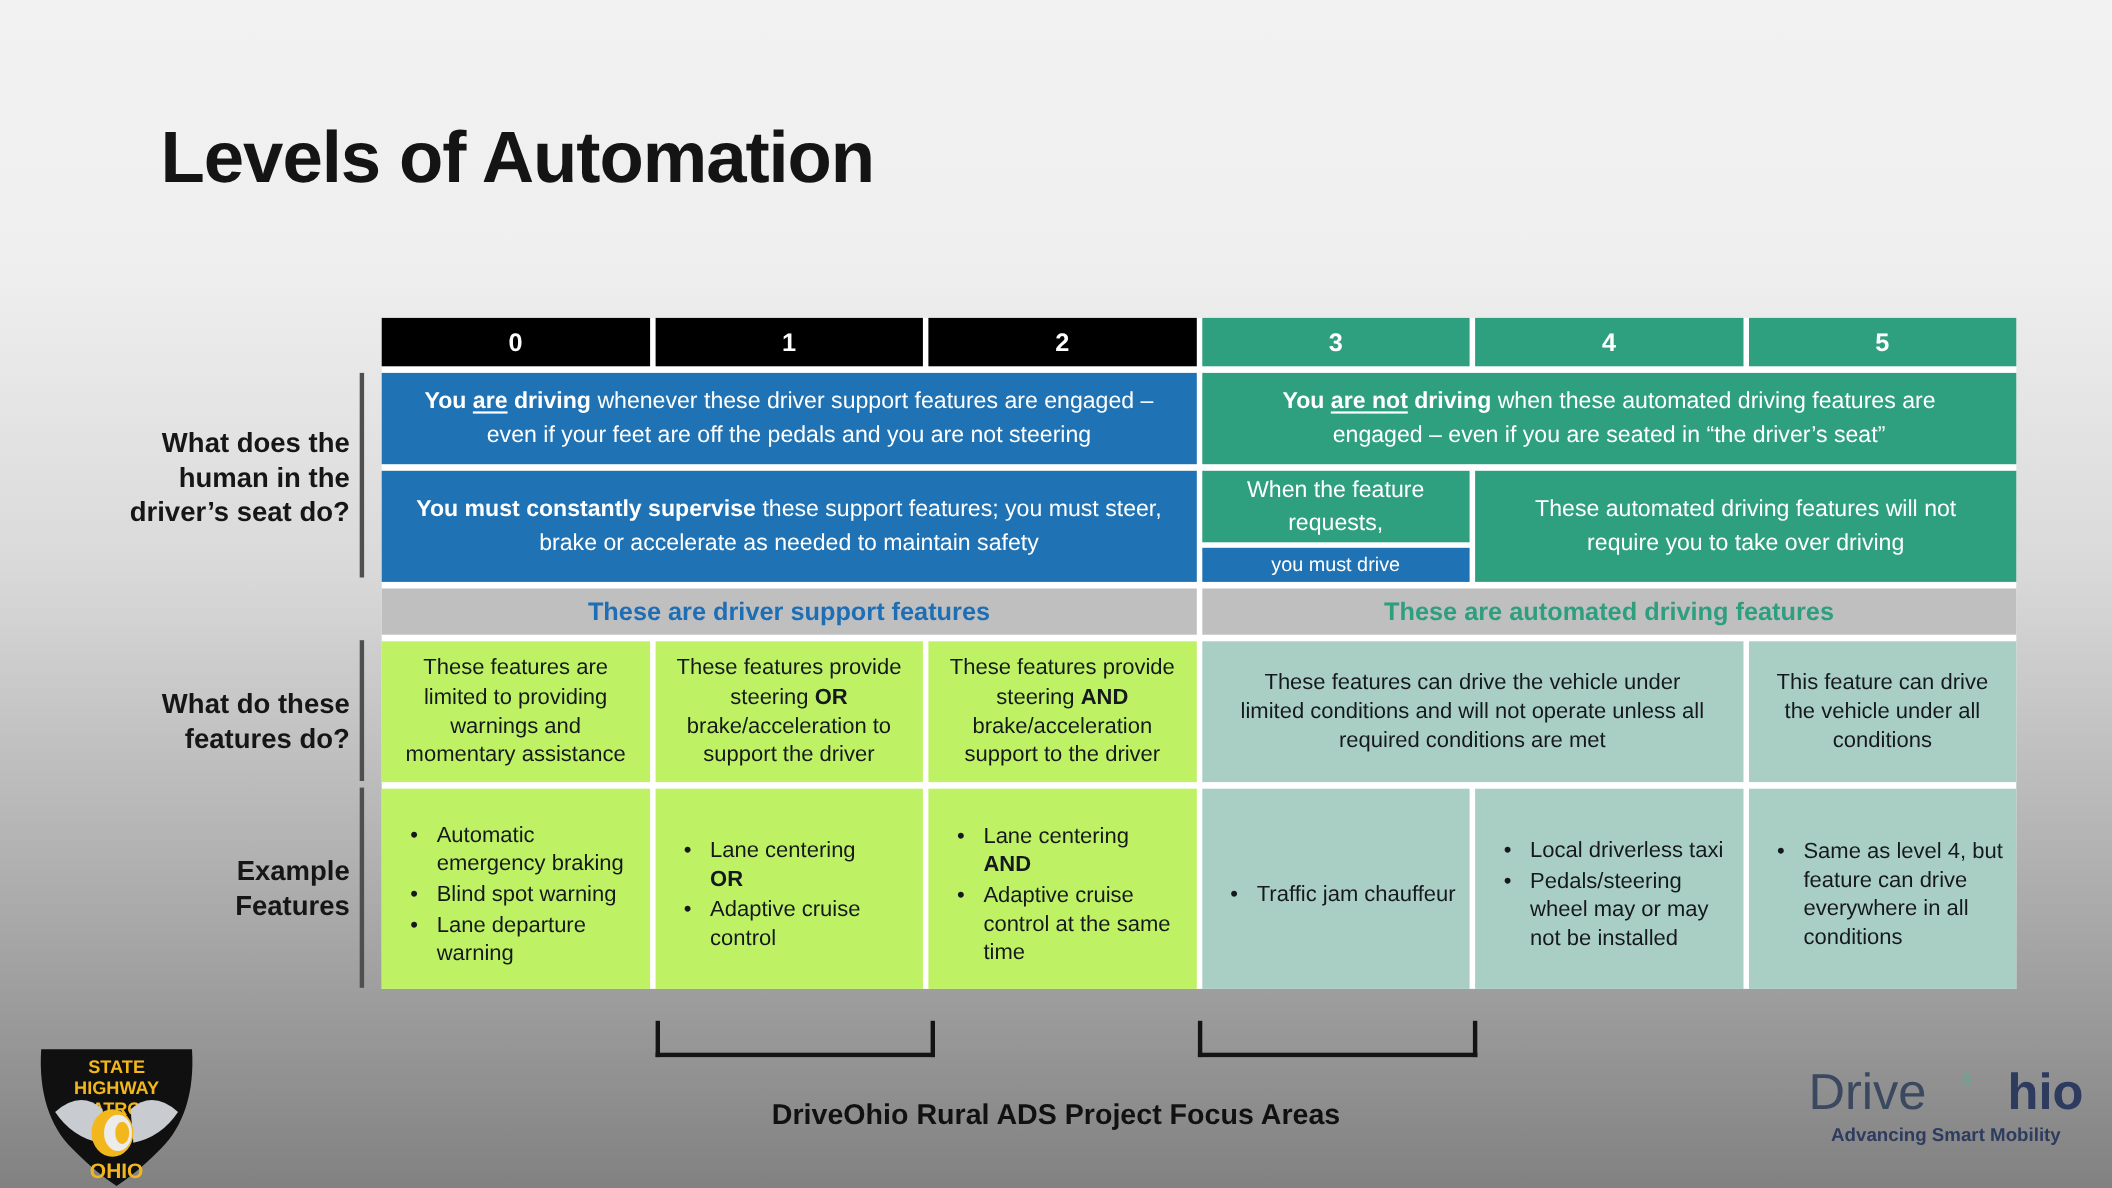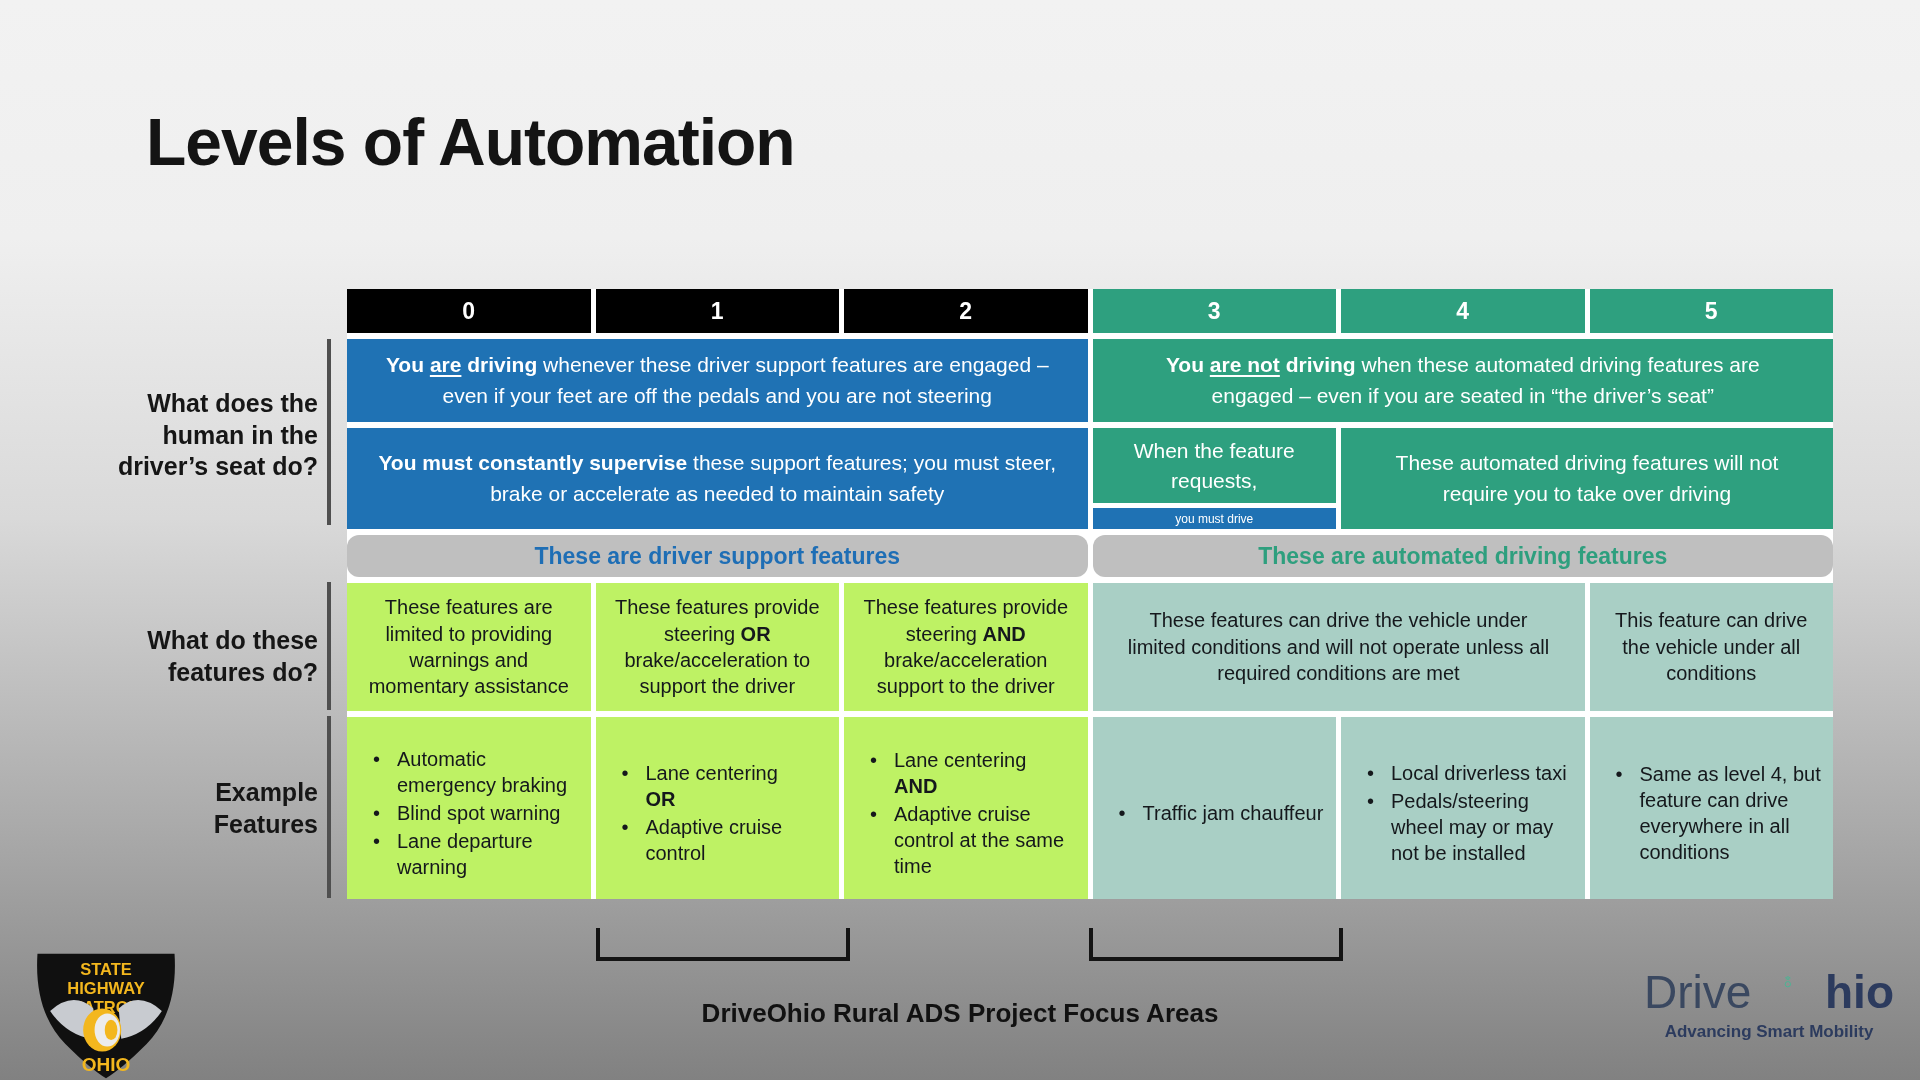--- a/index.html
+++ b/index.html
@@ -23,32 +23,32 @@
     grid-template-rows:44px 83px 101px 42px 128px 182px;
     gap:6px 5px; background:#FFFFFF;
   }
   .cell{display:flex; align-items:center; justify-content:center; text-align:center;}
   .hdr{font-size:23px; font-weight:700; color:#FFF;}
   .dark{background:#000000;}
   .grn{background:#2EA07F;}
   .blue{background:#1F72B4;}
   .lblue{background:#bef264;}
   .lgrn{background:#A9CFC5;}
-  .band{background:#BFBFBF; font-size:23px; font-weight:700;border-radius:12px;}
+  .band{background:#BFBFBF; font-size:23px; font-weight:700;}
   .band.tblue{color:#1E6EB5;}
   .band.tgrn{color:#2E9F7E;}
   .wtxt{color:#FFF; font-size:21px; line-height:1.45;}
   .wtxt b{font-weight:700;}
   .u{text-decoration:underline; text-underline-offset:3px;}
   .pad30{padding:0 30px;} .pad60{padding:4px 60px;} .pad20{padding:0 20px;}
   .split{display:flex; flex-direction:column; gap:5px; background:#FFF;}
   .split .top{flex:1; display:flex; align-items:center; justify-content:center;
     text-align:center; font-size:21px; color:#FFF; line-height:1.4;}
-  .split .bot{height:21px; display:flex; align-items:center; justify-content:center;
-    font-size:12px; color:#FFF;}
+  .split .bot{height:31px; display:flex; align-items:center; justify-content:center;
+    font-size:18px; color:#FFF;}
   .feat{font-size:20px; line-height:1.32; color:#15181C; padding:0 16px;}
   .feat .mx{max-width:440px;}
   .ex{align-items:center; justify-content:flex-start; text-align:left;
     font-size:20px; line-height:1.3; color:#15181C; padding:12px 8px 0 18px;}
   .ex ul{list-style:none; margin:0; padding:0;}
   .ex li{position:relative; padding-left:32px; margin-bottom:2px;}
   .ex li::before{content:"\2022"; position:absolute; left:8px;}
   .ex b{display:block; font-weight:700;}
   
   .bracket{position:absolute; top:928px; height:29px;

